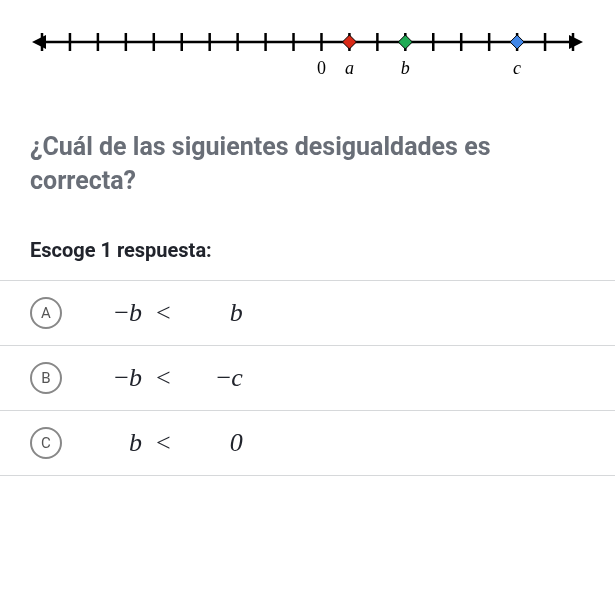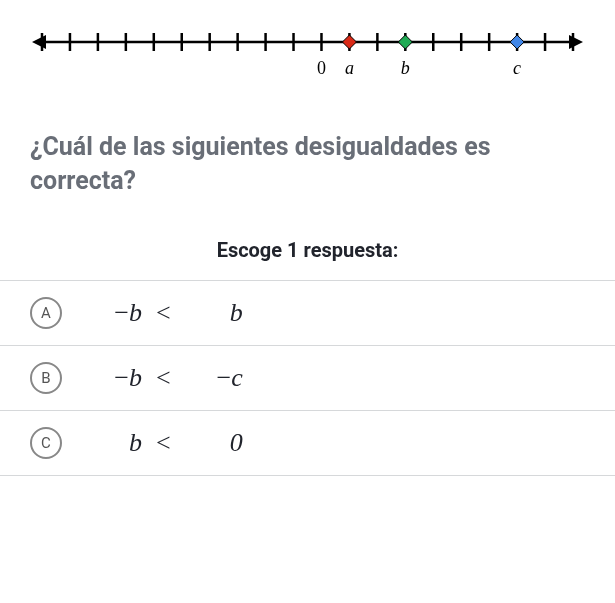--- a/index.html
+++ b/index.html
@@ -20,21 +20,20 @@
       font-weight: 700;
       color: #696e77;
       padding: 30px 22px 10px 30px;
       line-height: 1.35;
     }
     .instruction {
       font-size: 20px;
       font-weight: 700;
       color: #21242c;
       padding: 30px 30px 18px 30px;
-      text-align: center;
     }
     .choices {
       display: flex;
       flex-direction: column;
     }
     .choice {
       border-top: 1px solid #d6d8da;
       padding: 16px 30px;
       display: flex;
       align-items: center;

